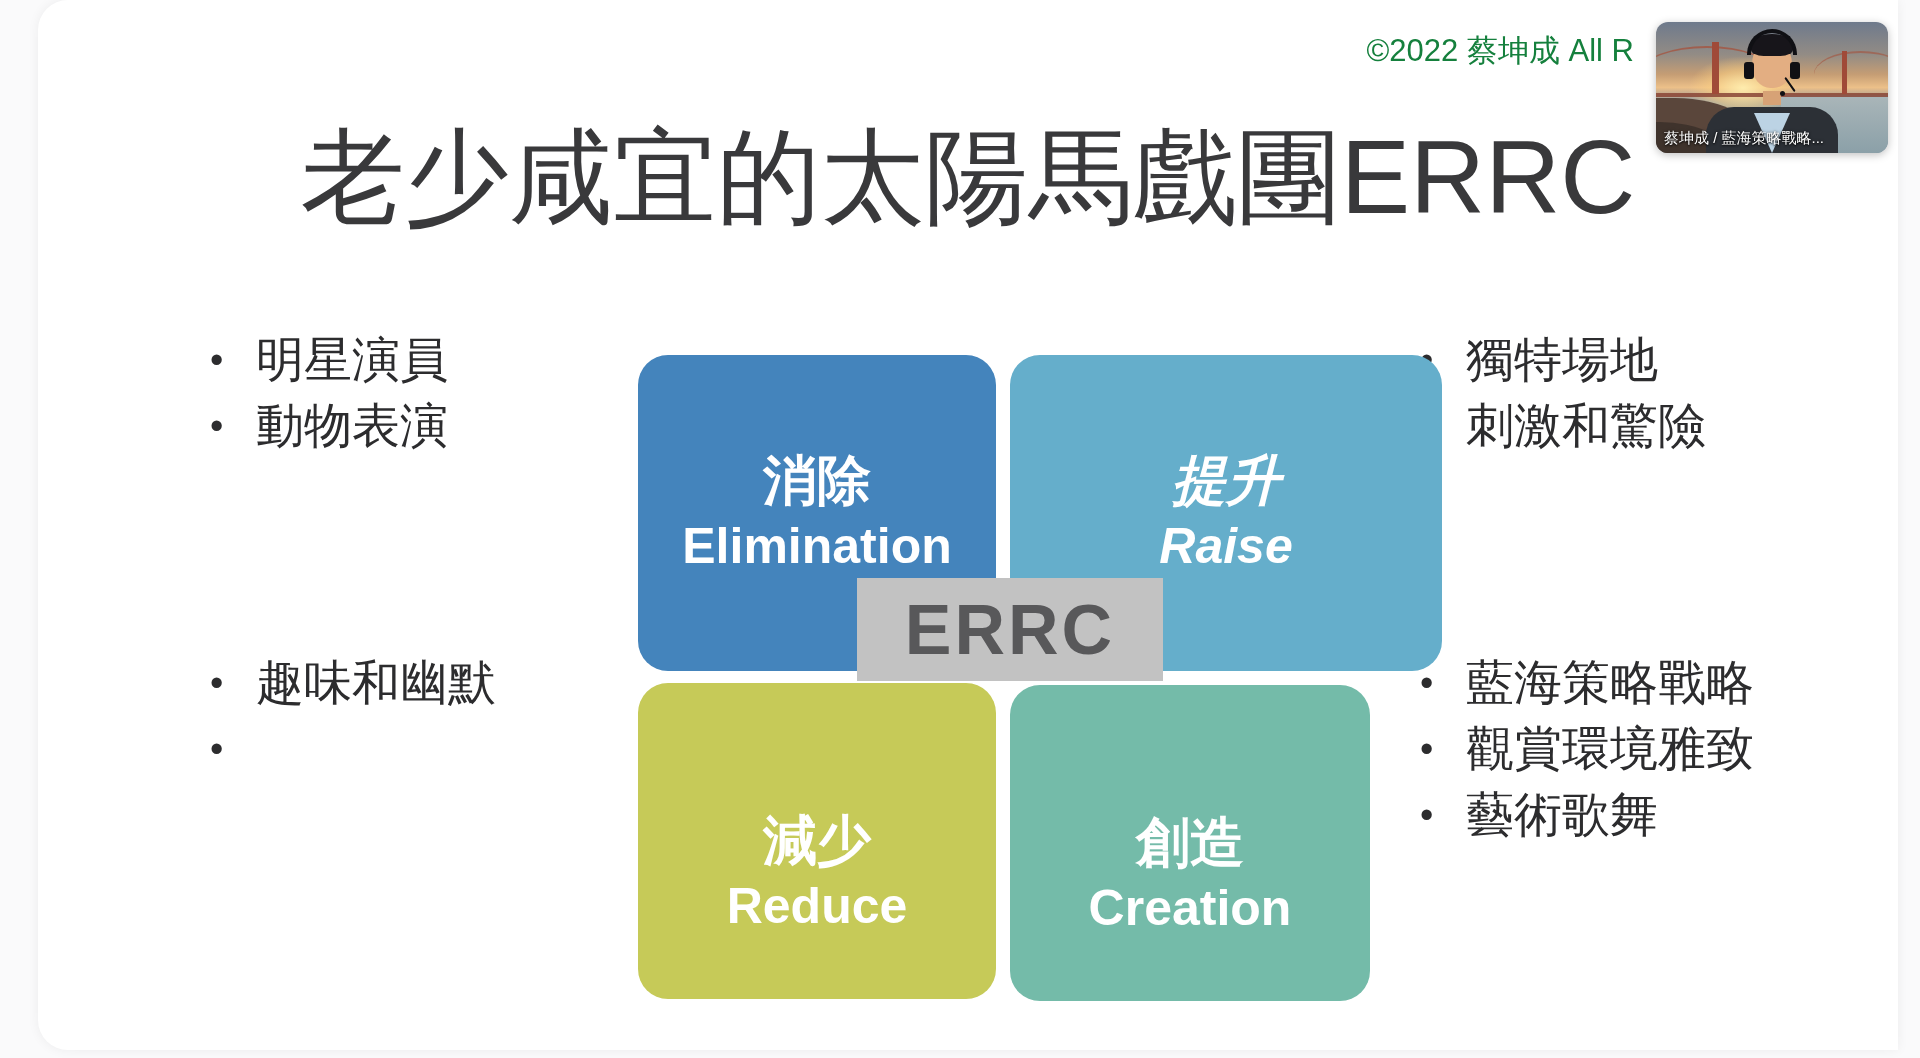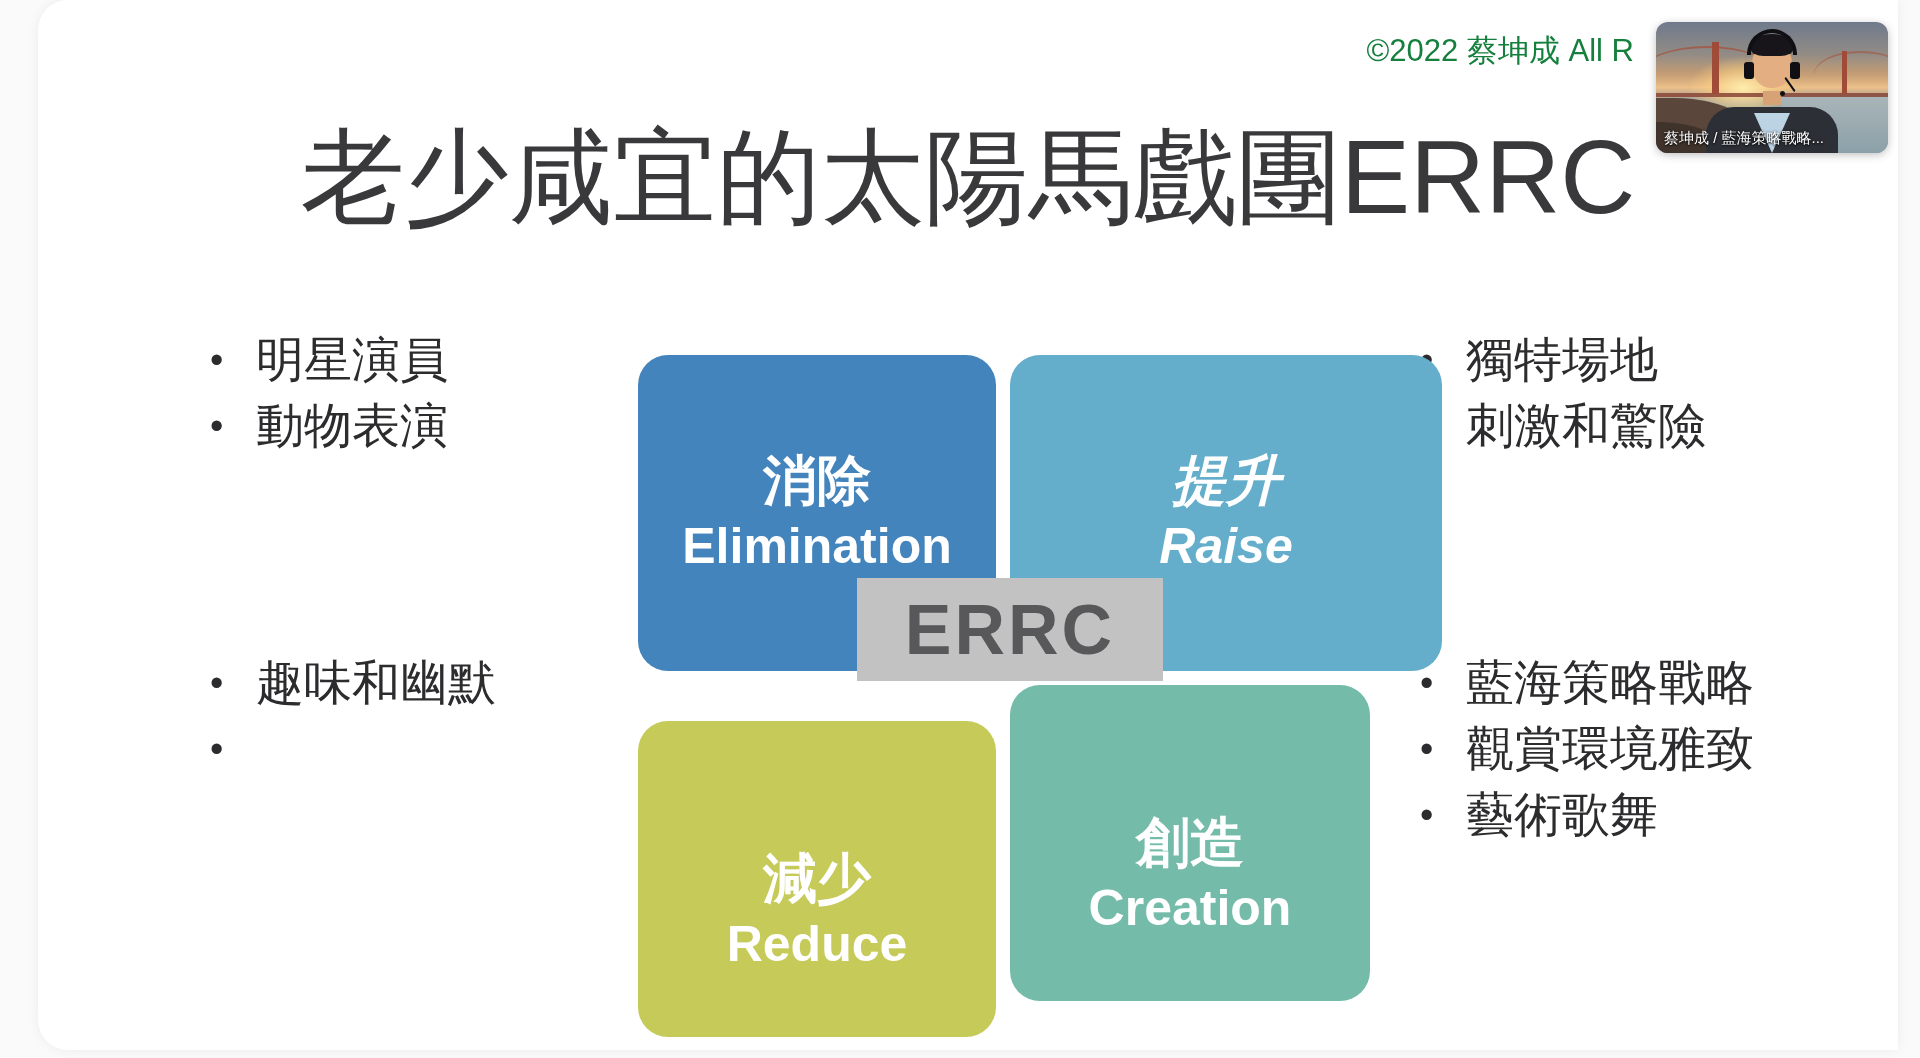--- a/index.html
+++ b/index.html
@@ -26,21 +26,21 @@
   
   .qbox{
     position:absolute;width:358px;height:316px;border-radius:30px;
     display:flex;flex-direction:column;align-items:center;justify-content:center;
     color:#ffffff;font-weight:bold;text-align:center;box-sizing:border-box;margin-top:41px;
   }
   .qbox .zh{font-size:54px;line-height:1.25;}
   .qbox .en{font-size:50px;line-height:1.3;}
   #q-eliminate{left:600px;top:314px;}
   #q-raise{left:972px;top:314px;width:432px;font-style:italic;}
-  #q-reduce{left:600px;top:680px;padding-top:64px;}
+  #q-reduce{left:600px;top:642px;padding-top:64px;}
   #q-create{left:972px;top:644px;width:360px;padding-top:64px;}
   .errc-box{
     position:absolute;left:819px;top:578px;width:306px;height:103px;
     display:flex;align-items:center;justify-content:center;
     font-size:70px;font-weight:bold;color:#58585a;letter-spacing:3px;z-index:5;
   }
   
   .blist{position:absolute;margin:0;padding:0;list-style:none;font-size:48px;color:#2c2c2e;}
   .blist li{display:flex;align-items:center;height:66px;white-space:nowrap;}
   .blist .dot{width:46px;font-size:38px;flex:0 0 46px;}

